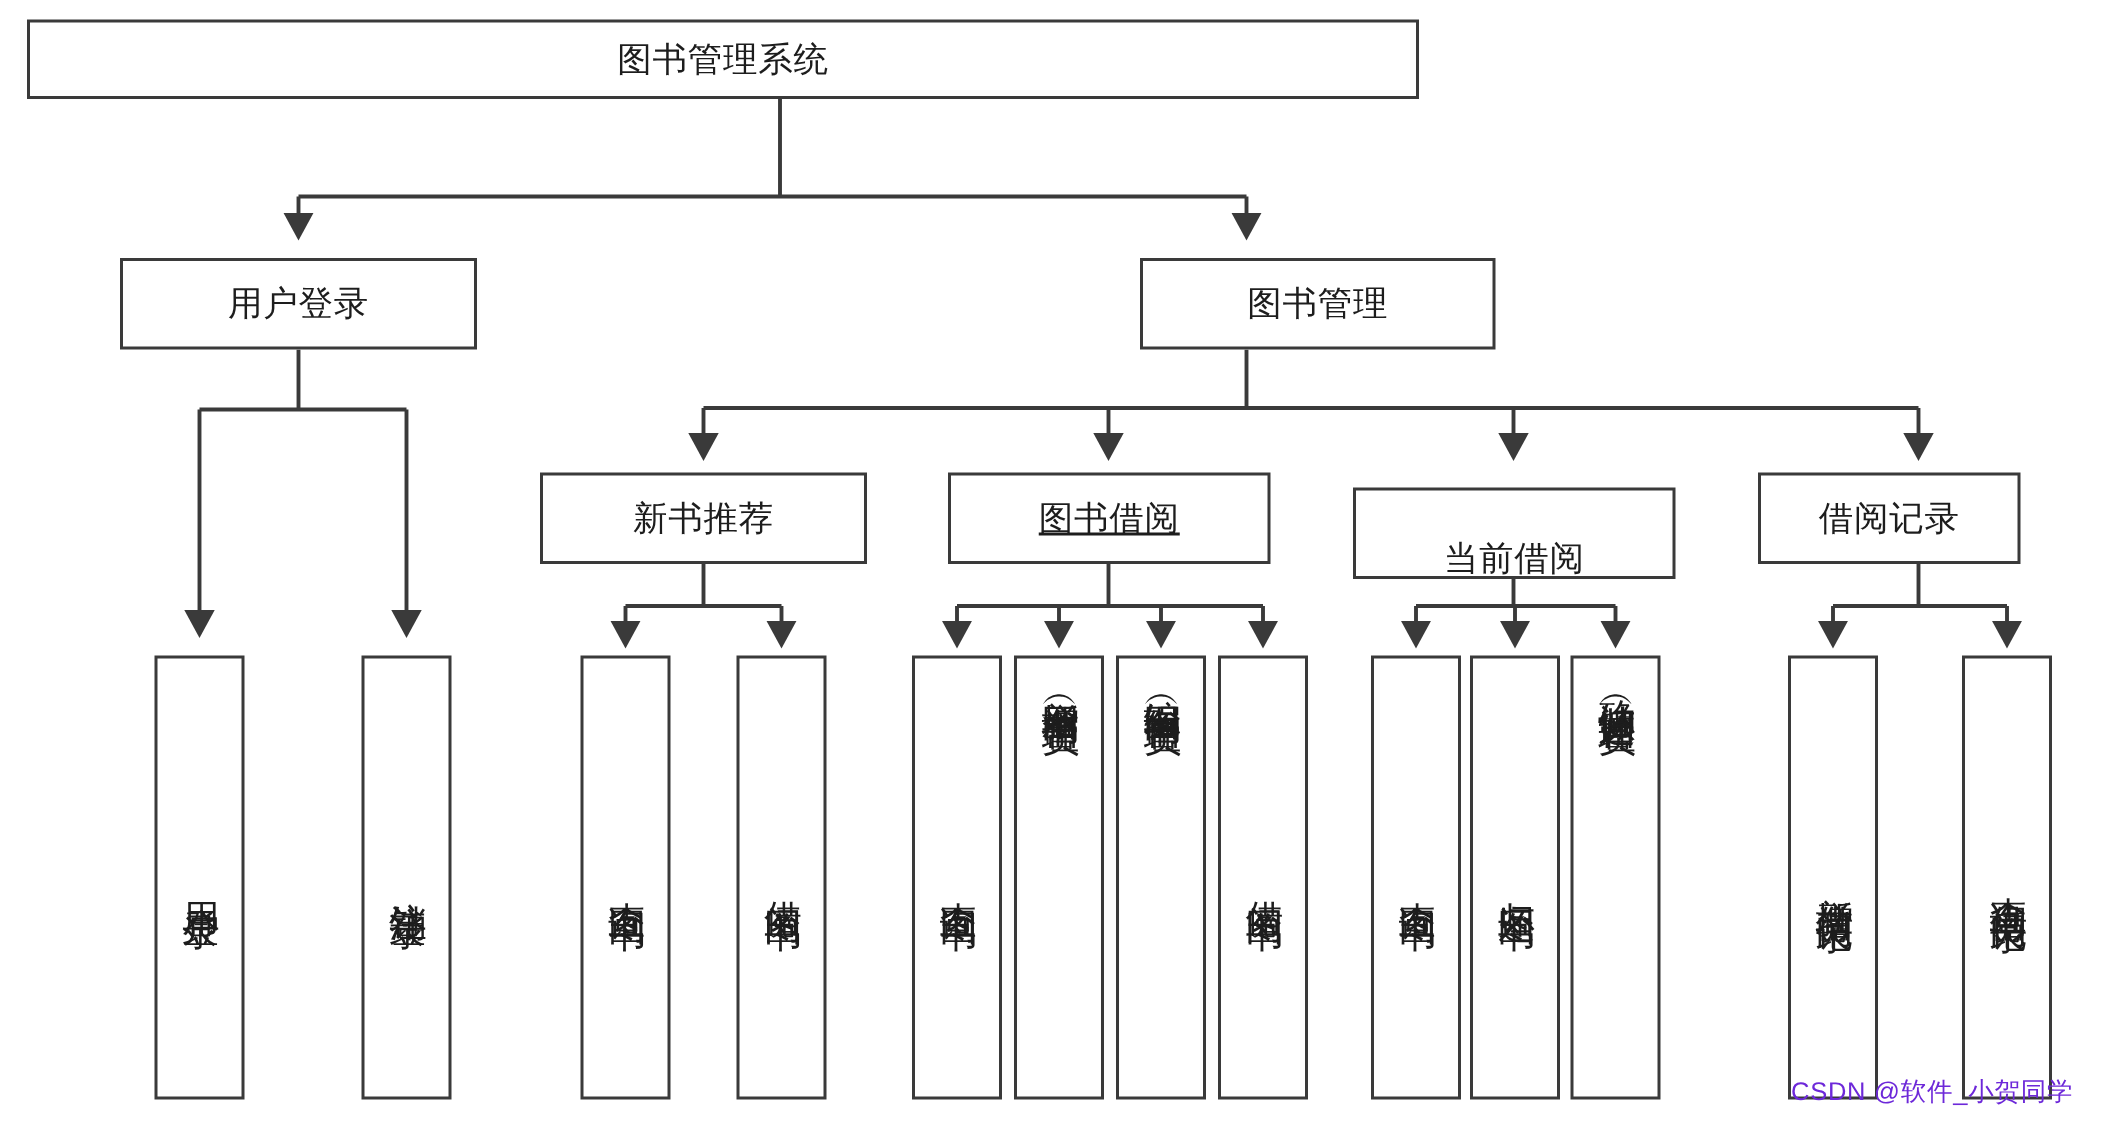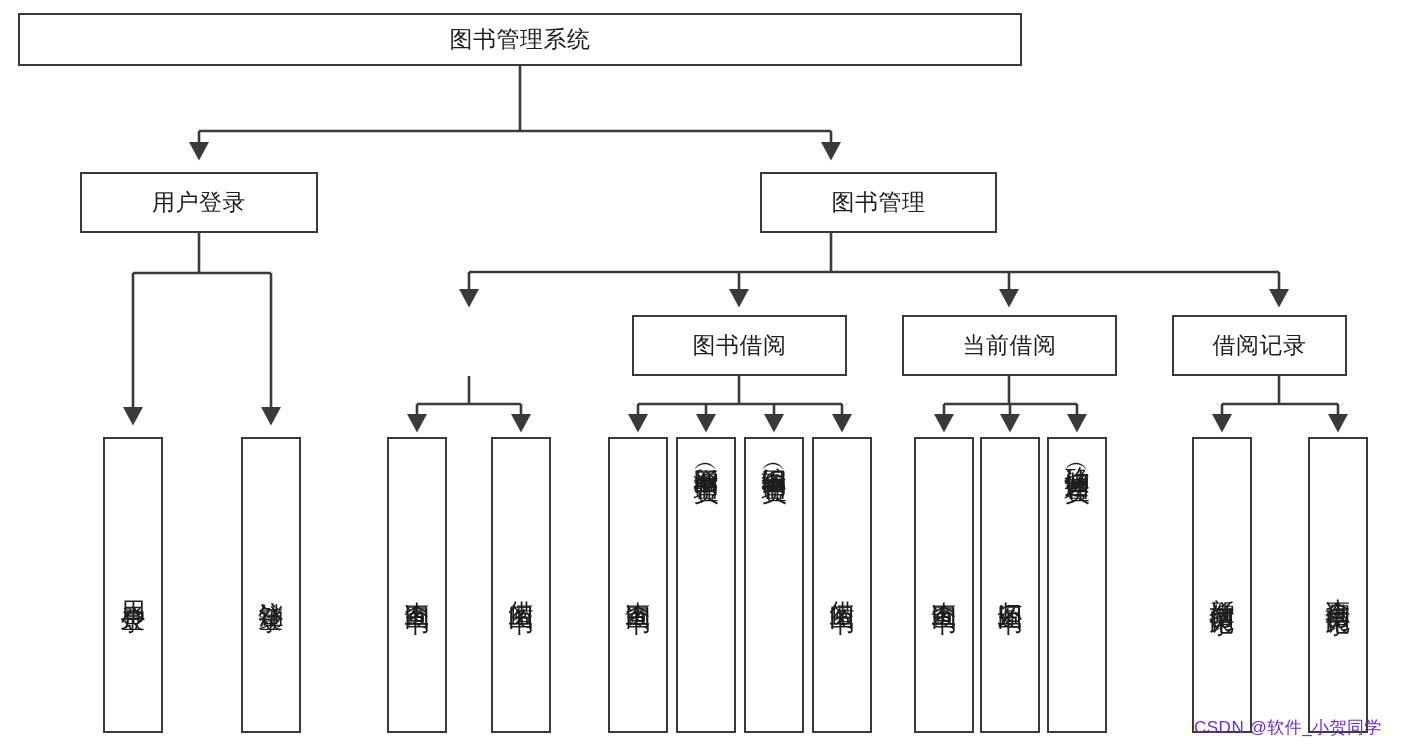--- a/index.html
+++ b/index.html
@@ -129,38 +129,41 @@
       <path d="M1010,404 L1010,422" marker-end="url(#arrowhead)"></path>
       <path d="M1077,404 L1077,422" marker-end="url(#arrowhead)"></path>
 
       <path d="M1279,376 L1279,404"></path>
       <path d="M1222,404 L1338,404"></path>
       <path d="M1222,404 L1222,422" marker-end="url(#arrowhead)"></path>
       <path d="M1338,404 L1338,422" marker-end="url(#arrowhead)"></path>
     </g>
   </svg>
 
-  <div class="node horiz root" style="left:18px; top:13px; width:1004px; height:53px;">
+  <div class="node horiz root" style="left:18px; top:13px; width:928px; height:53px;">
     <span class="node-label">图书管理系统</span>
   </div>
 
   <div class="node horiz" style="left:80px; top:172px; width:238px; height:61px;">
     <span class="node-label">用户登录</span>
   </div>
 
   <div class="node horiz" style="left:712px; top:172px; width:237px; height:61px;margin-left:48px;">
     <span class="node-label">图书管理</span>
   </div>
 
-
-  <div class="node horiz" style="left:632px; top:315px; width:215px; height:61px;">
+  <div class="node horiz" style="left:360px; top:315px; width:218px; height:61px;">
+    <span class="node-label">新书推荐</span>
+  </div>
+
+  <div class="node horiz" style="left:632px; top:315px; width:215px; height:61px;text-decoration:underline;">
     <span class="node-label">图书借阅</span>
   </div>
 
-  <div class="node horiz" style="left:902px; top:315px; width:215px; height:61px;">
+  <div class="node horiz" style="left:902px; top:325px; width:215px; height:61px;align-items:flex-end;">
     <span class="node-label">当前借阅</span>
   </div>
 
   <div class="node horiz" style="left:1172px; top:315px; width:175px; height:61px;">
     <span class="node-label">借阅记录</span>
   </div>
 
   <div class="node vert" style="left:103px; top:437px; width:60px; height:296px;">
     <span class="node-label">用户登录</span>
   </div>

